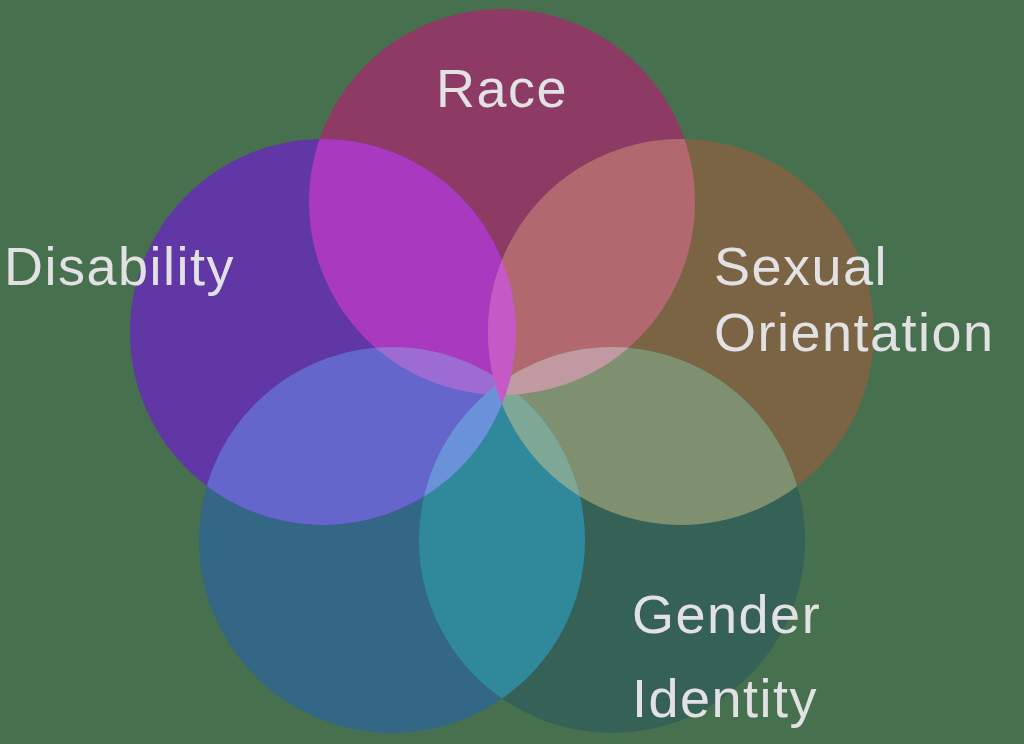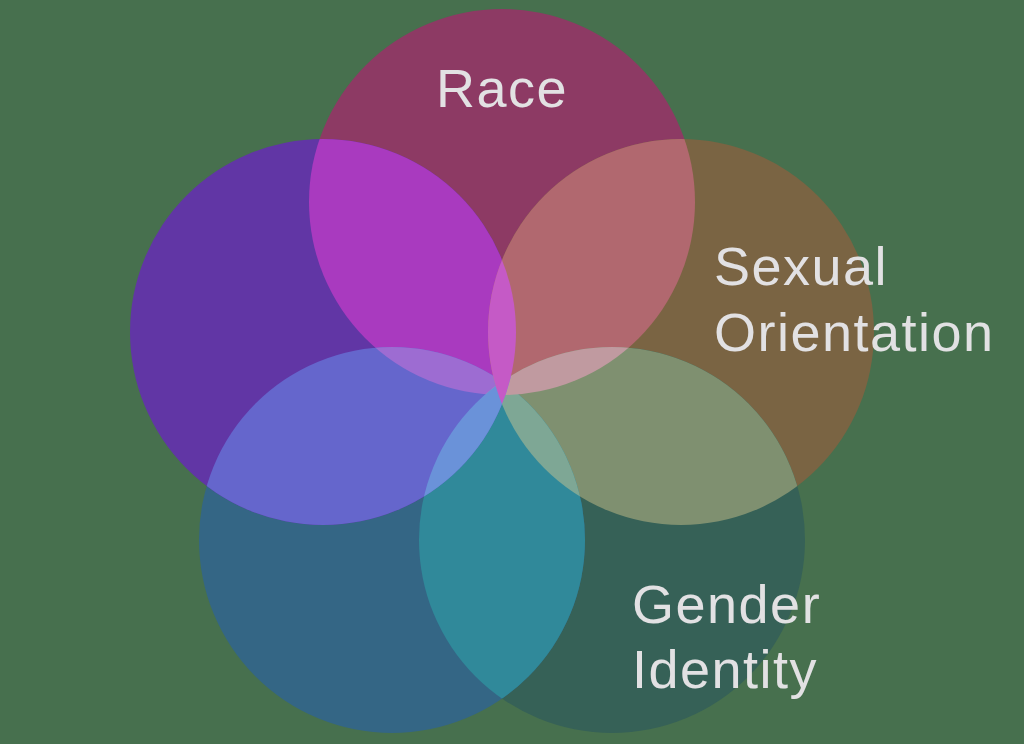--- a/index.html
+++ b/index.html
@@ -26,21 +26,21 @@
     font-size: 54px;
     line-height: 54px;
     letter-spacing: 1.5px;
     white-space: pre-line;
     font-weight: 400;
   }
   .label-race         { left: 436px; top: 61px;  }
   .label-sexual       { left: 714px; top: 233px; line-height: 66px; }
   .label-disability   { left: 4px;   top: 239px; }
   .label-nationality  { left: 134px; top: 570px; font-size: 55px; line-height: 55px; }
-  .label-gender       { left: 632px; top: 572px; line-height: 65px; }
+  .label-gender       { left: 632px; top: 572px; line-height: 84px; }
 </style>
 </head>
 <body>
 
 <div class="stage">
   <svg width="1024" height="744" viewBox="0 0 1024 744">
     <defs>
       <clipPath id="cpRace">
           <circle cx="502" cy="202" r="193"></circle>
         </clipPath>
@@ -95,15 +95,16 @@
       <circle cx="612" cy="540" r="193" fill="#6A92D9"></circle>
     </g>
     <g clip-path="url(#cpDis)">
       <circle cx="681" cy="332" r="193" fill="#C55AC6"></circle>
     </g>
   </svg>
 
   <div class="venn-label label-race">Race</div>
   <div class="venn-label label-sexual">Sexual
 Orientation</div>
+  <div class="venn-label label-disability">Disability</div>
   <div class="venn-label label-gender">Gender
 Identity</div>
 </div>
 
 </body></html>

